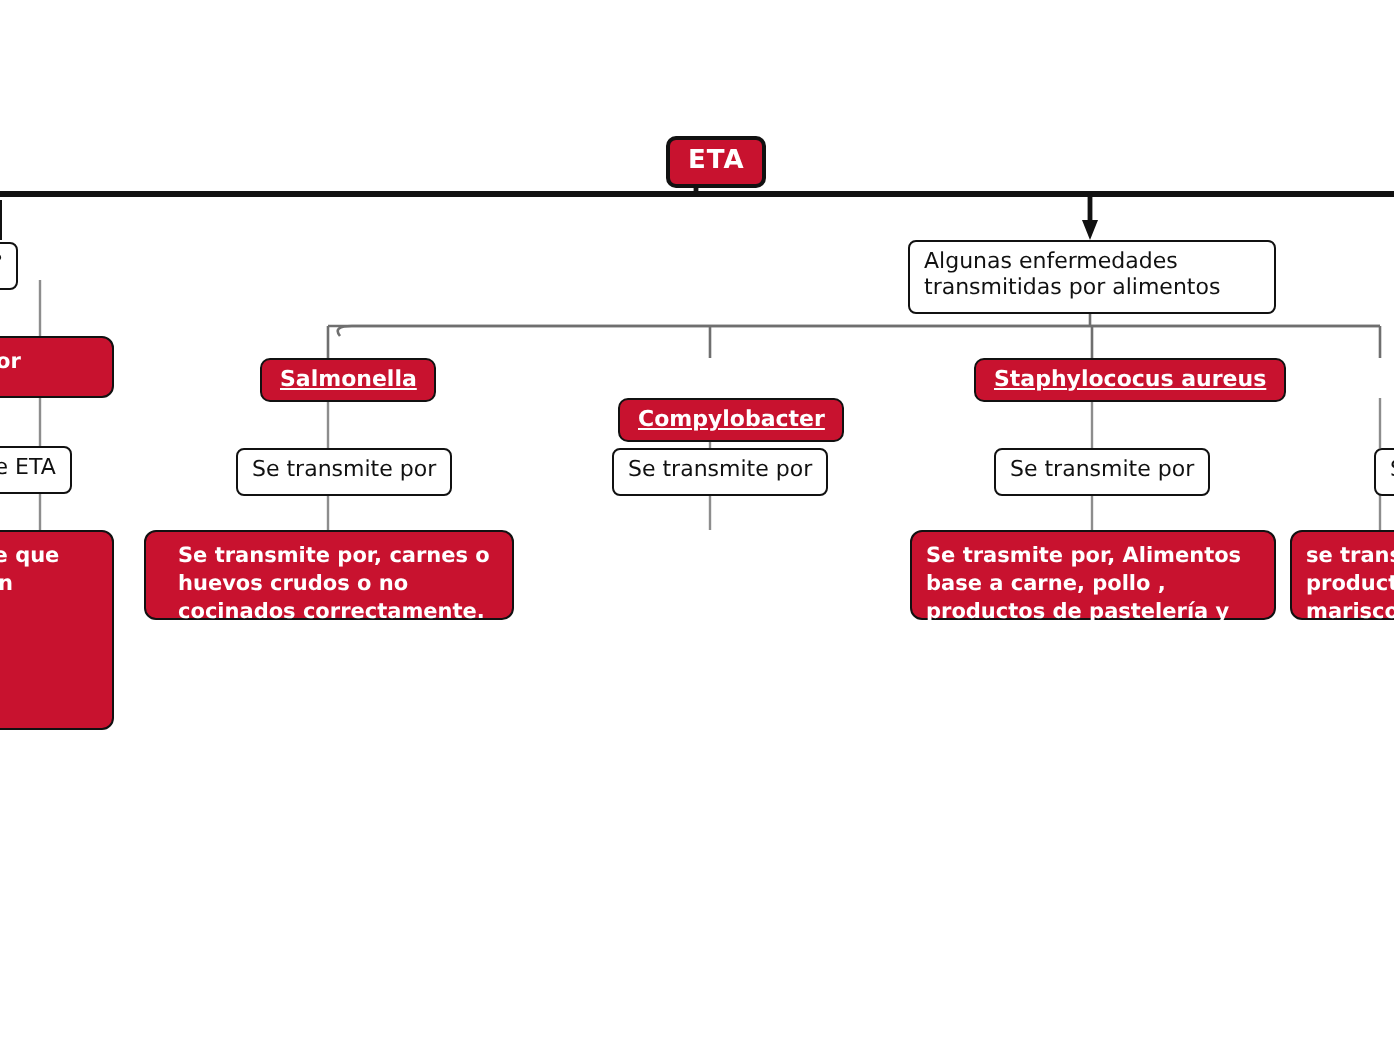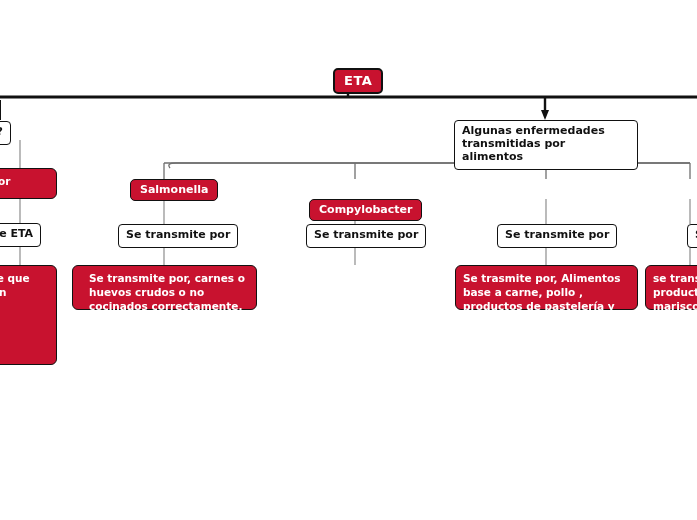--- a/index.html
+++ b/index.html
@@ -28,40 +28,41 @@
     padding:4px 9px 5px;
     line-height:1;
   }
 
   
   .wbox{
     background:#fff;
     border:1.6px solid #111;
     border-radius:4px;
     color:#111;
-    font-weight:bold;
+    font-weight:normal;
     font-size:11px;
     padding:4px 7px 5px;
     line-height:1.18;
     white-space:nowrap;
   }
   .wbox.wrap{white-space:normal;}
 
   
   .rpill{
     background:#c8122f;
     border:1.6px solid #111;
     border-radius:5px;
     color:#fff;
     font-weight:bold;
     font-size:11px;
     padding:4px 9px 5px;
     line-height:1;
     white-space:nowrap;
     text-align:center;
+    text-decoration:underline;
   }
 
   
   .rbox{
     background:#c8122f;
     border:1.6px solid #111;
     border-radius:6px;
     color:#fff;
     font-weight:bold;
     font-size:10.5px;
@@ -152,19 +153,20 @@
 n al
 de la</div>
 
   <div class="node rpill" id="n-salmonella">Salmonella</div>
   <div class="node wbox" id="n-st-1">Se transmite por</div>
   <div class="node rbox" id="n-blk-1">Se transmite por, carnes  o huevos crudos o no cocinados correctamente.</div>
 
   <div class="node rpill" id="n-compylo">Compylobacter</div>
   <div class="node wbox" id="n-st-2">Se transmite por</div>
 
+  <div class="node rpill" id="n-staph">Staphylococus aureus</div>
   <div class="node wbox" id="n-st-3">Se transmite por</div>
   <div class="node rbox" id="n-blk-3">Se trasmite por, Alimentos base a carne, pollo , productos de pastelería y rellenos de crema.</div>
 
   <div class="node wbox" id="n-st-4">S</div>
   <div class="node rbox" id="n-blk-4">se transm productos mariscos</div>
 
 </div>
 
 </body></html>

